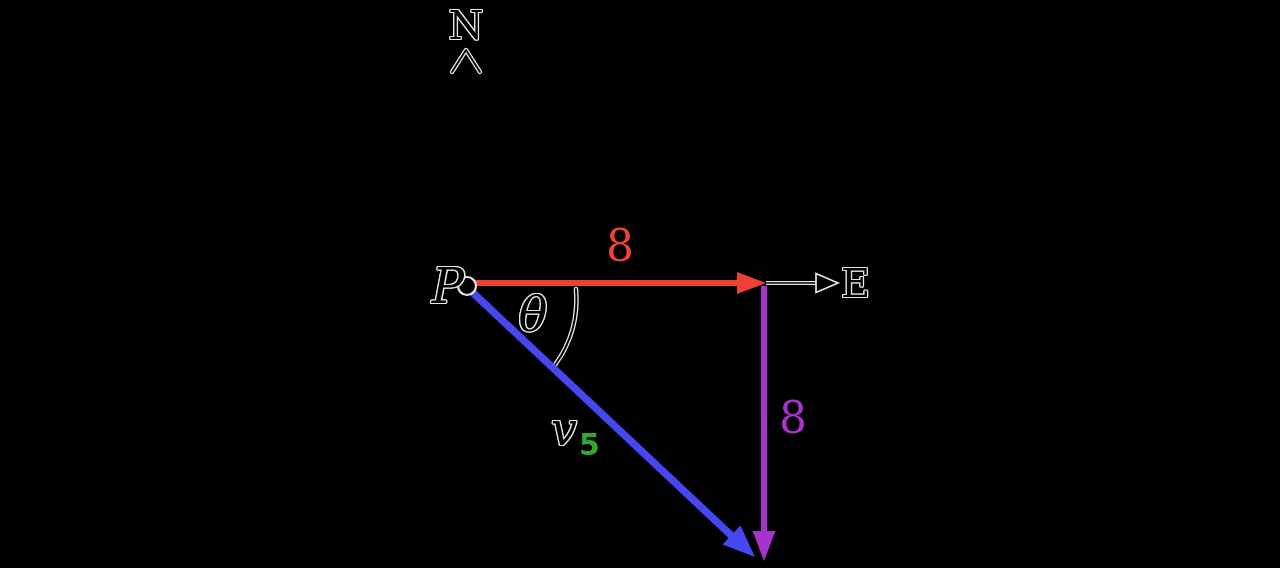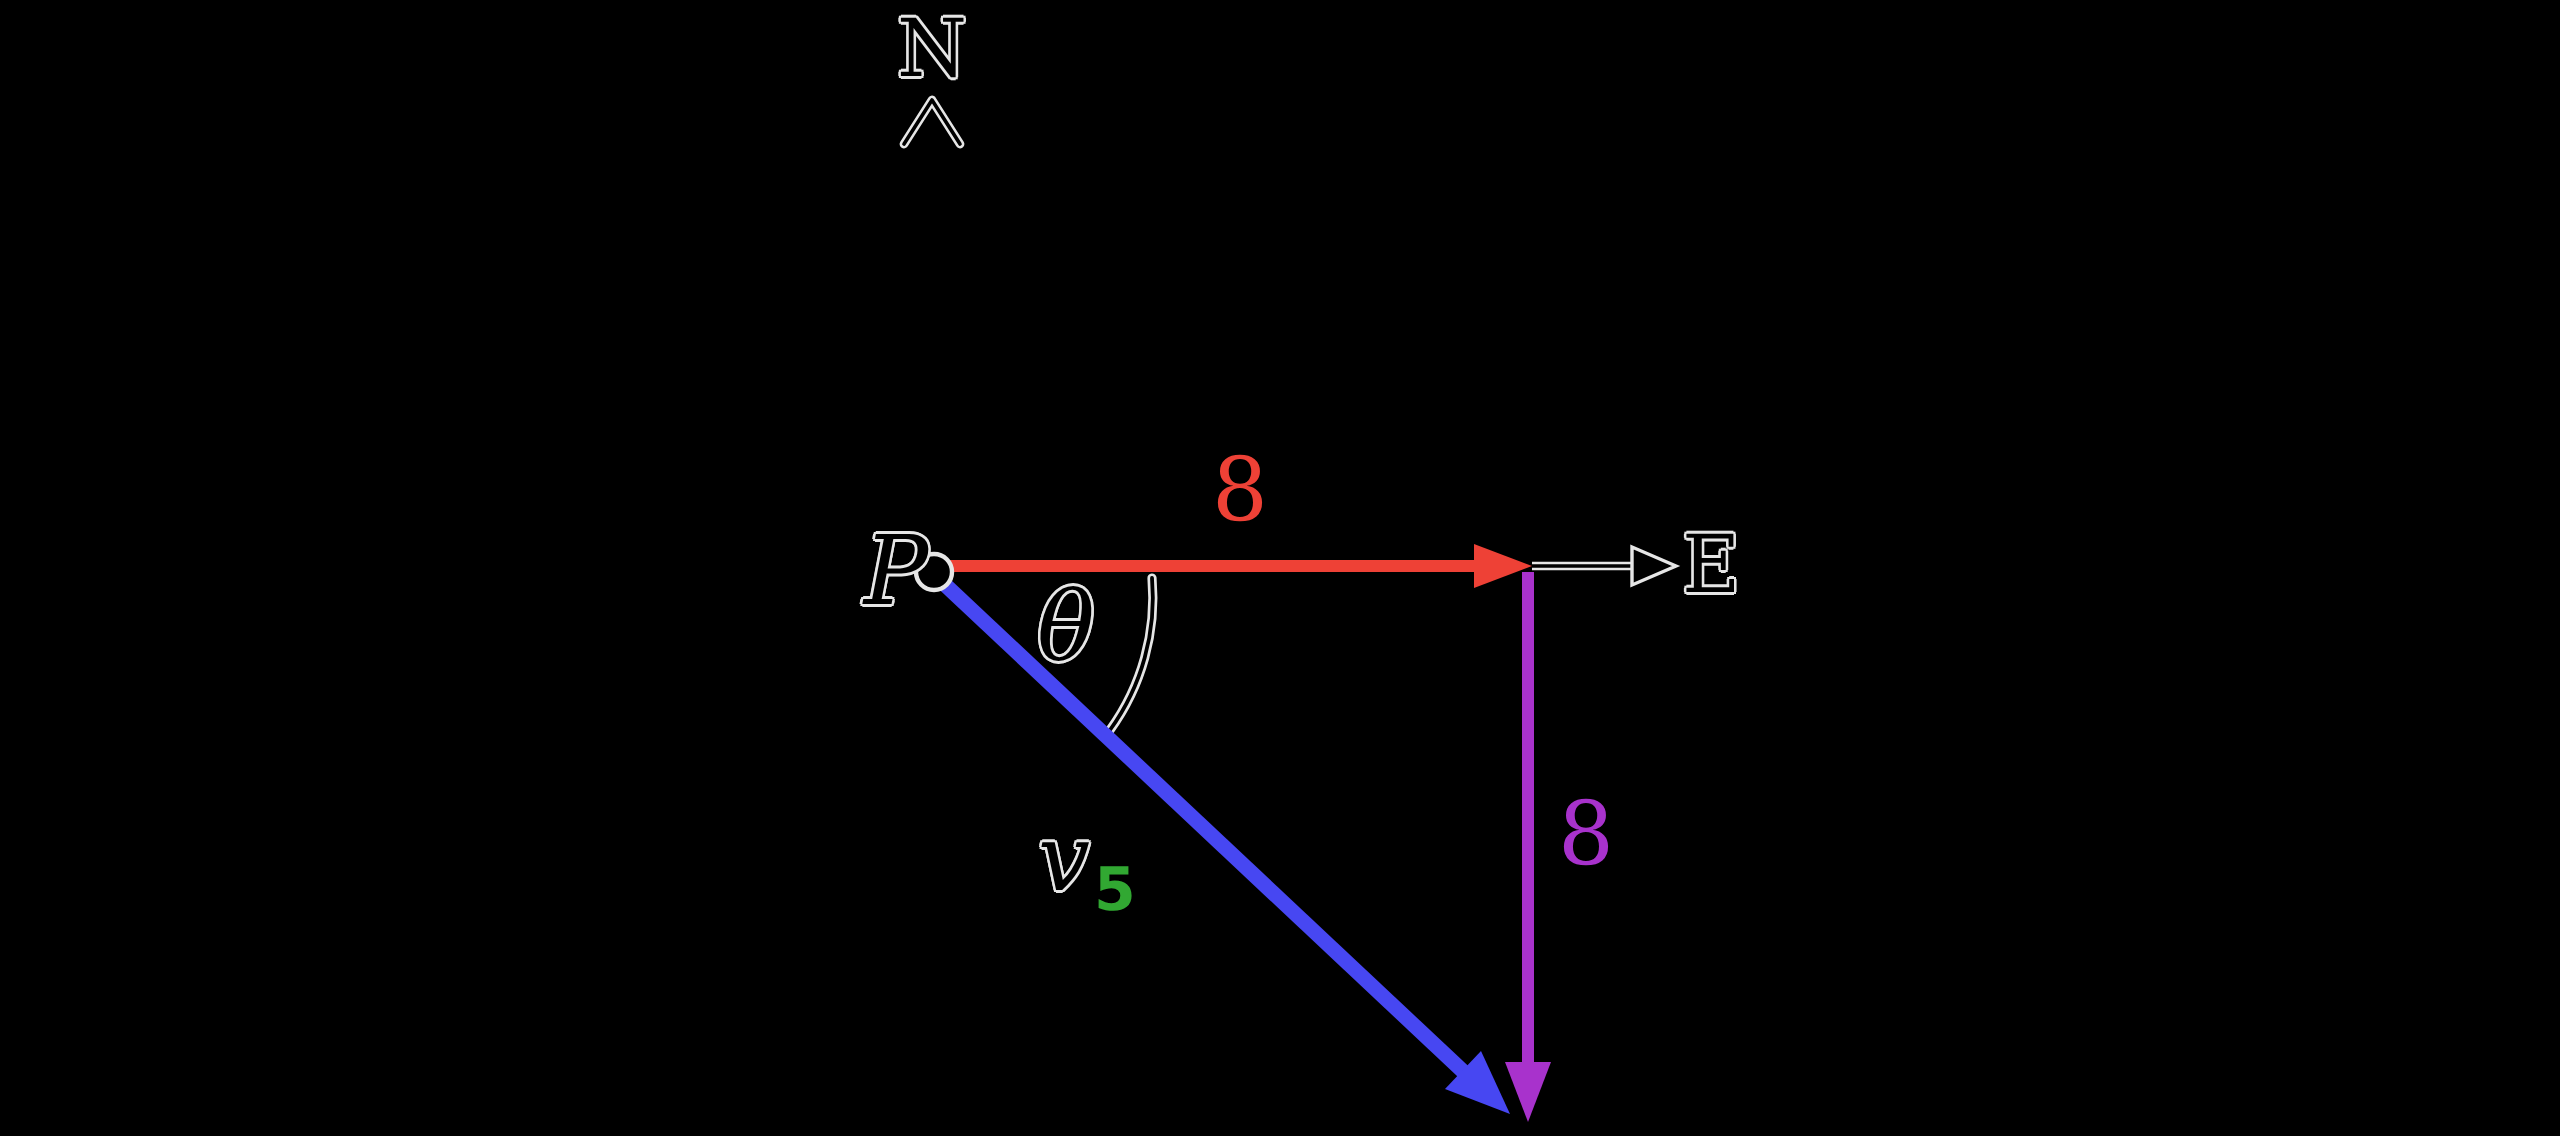--- a/index.html
+++ b/index.html
@@ -87,17 +87,17 @@
   <span class="lbl halo compass" style="left: 841px; top: 263px; color: rgb(0, 0, 0);">E</span>
 
   <span class="lbl halo math-big ital center" style="left: 448px; top: 262px; color: rgb(0, 0, 0);">P</span>
 
   <span class="lbl halo math-big ital center" style="left: 533px; top: 290px; color: rgb(0, 0, 0);">θ</span>
 
   <span class="lbl mag center" style="left: 620px; top: 224px; color: rgb(238, 65, 54);">8</span>
 
   <span class="lbl mag center" style="left: 793px; top: 396px; color: rgb(168, 50, 204);">8</span>
 
-  <span class="lbl" style="left:519px; top:406px;">
+  <span class="lbl" style="left:551px; top:406px;">
     <span class="halo vec-base ital" style="color: rgb(0, 0, 0);">v</span><span class="vec-sub" style="color: rgb(49, 168, 50);">5</span>
   </span>
 
 </div>
 
 </body></html>

